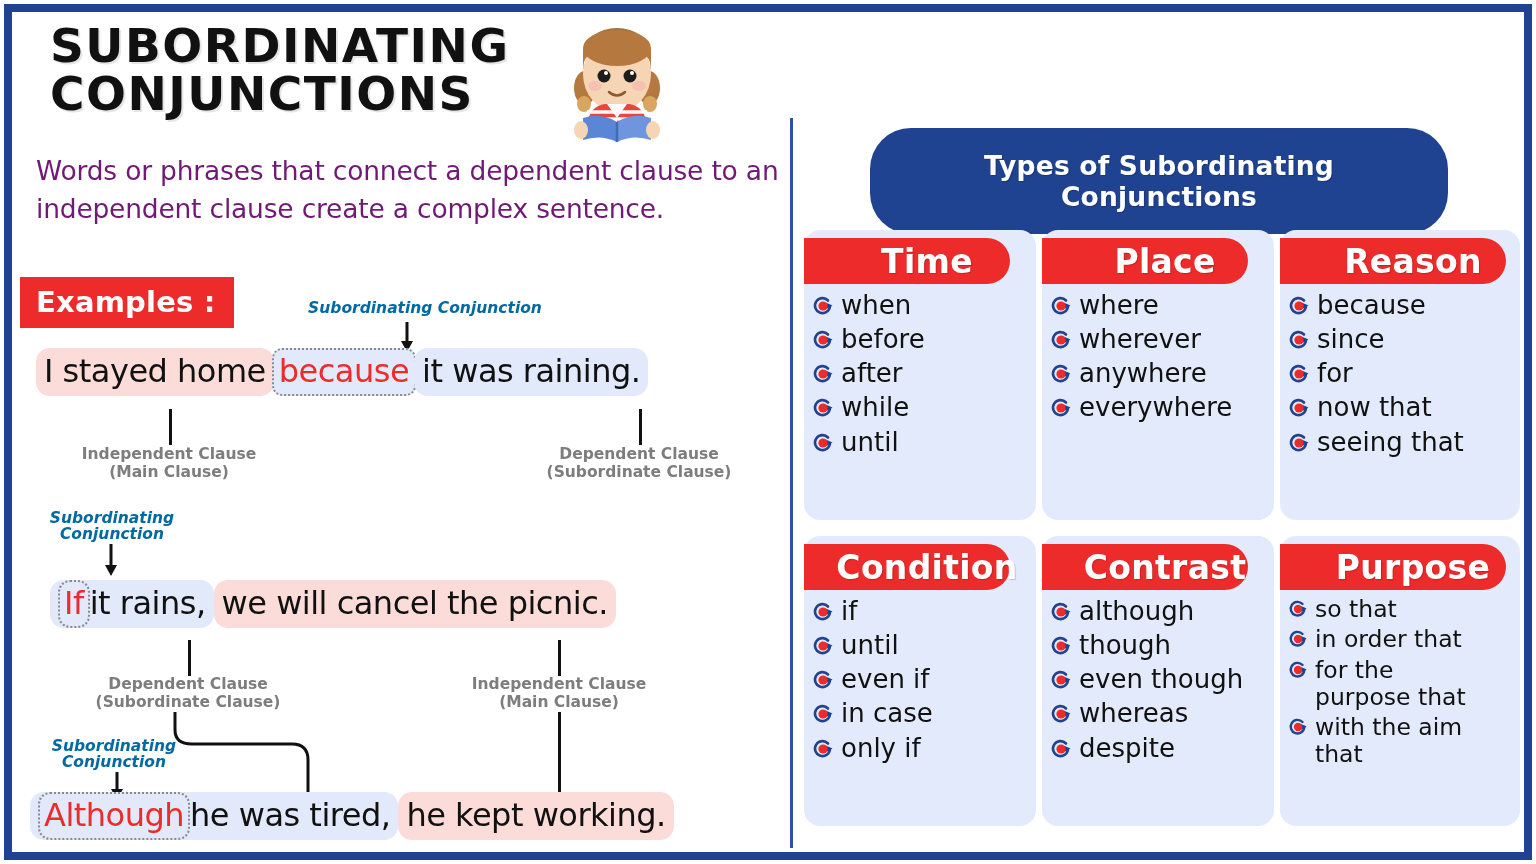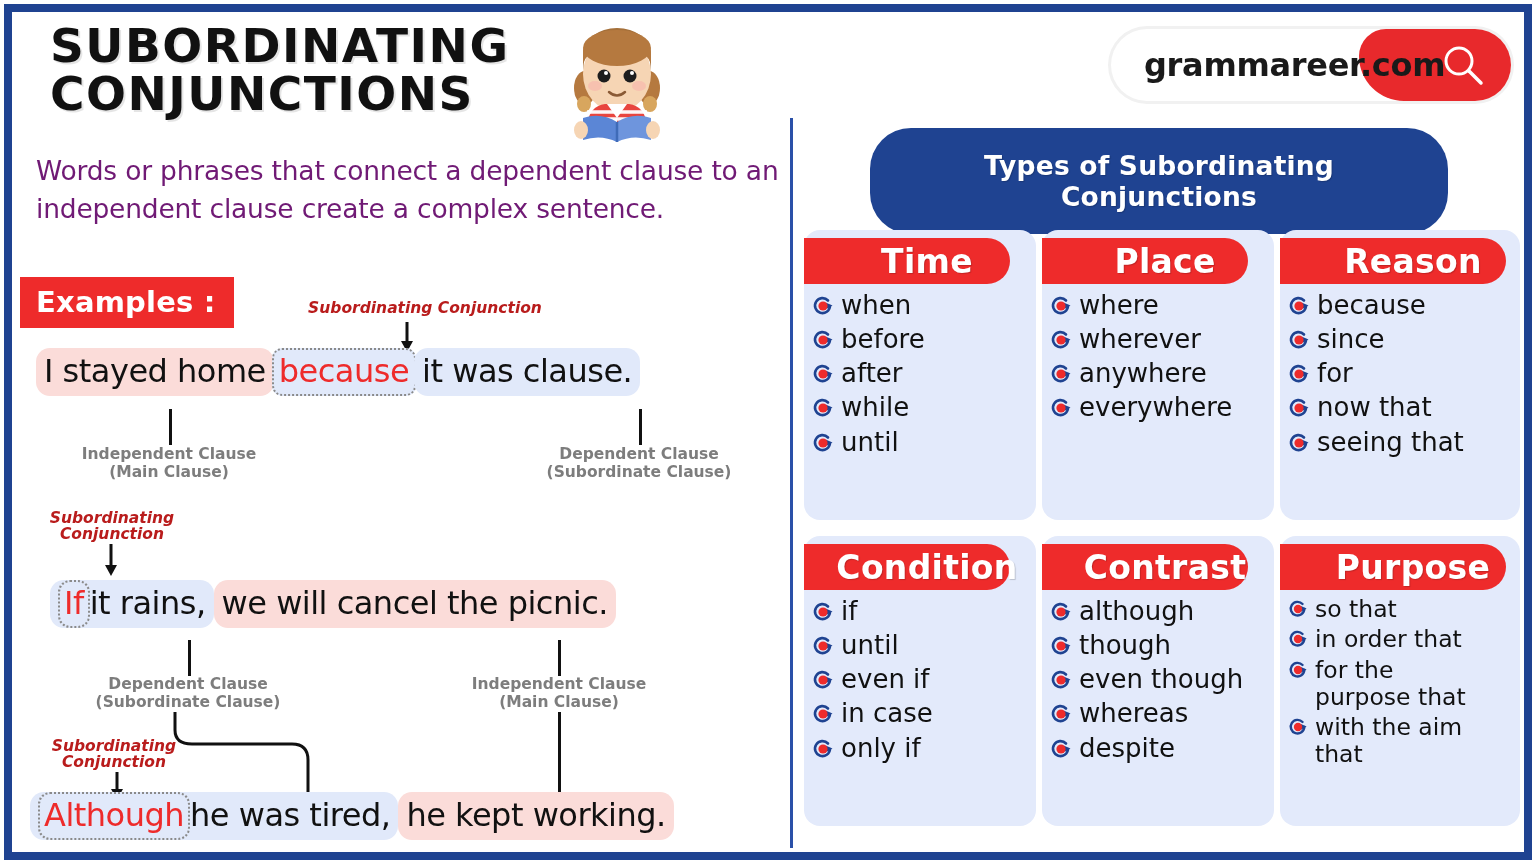--- a/index.html
+++ b/index.html
@@ -92,21 +92,21 @@
   }
   .conj-bare {
     color: #ee2b2b;
     border: 2.5px dotted #8a8a8a;
     border-radius: 12px;
     padding: 2px 4px 4px;
   }
 
   .sc-label {
     position: absolute;
-    color: #b91c1c;
+    color: #0369a1;
     font-family: "DejaVu Sans", sans-serif;
     font-weight: 700;
     font-style: italic;
     font-size: 15.5px;
     line-height: 1.05;
     text-align: center;
   }
   .clause-label {
     position: absolute;
     color: #7d7d7d;
@@ -263,21 +263,21 @@
 
     <div class="examples-badge">Examples :</div>
 
     <div class="sc-label" style="left:278px; top:288px; width:270px;">Subordinating Conjunction</div>
     <svg class="arrow-down" style="left:388px; top:310px; height:30px;" viewBox="0 0 14 30">
       <line x1="7" y1="0" x2="7" y2="20" stroke="#111" stroke-width="3"></line>
       <polygon points="7,30 1,19 13,19" fill="#111"></polygon>
     </svg>
 
     <div class="sent" style="left:24px; top:340px;">
-      <span class="hl-pink">I stayed home</span><span class="conj">because</span><span class="hl-blue">it was clause.</span>
+      <span class="hl-pink">I stayed home</span><span class="conj">because</span><span class="hl-blue">it was raining.</span>
     </div>
 
     <div class="vline" style="left:157px; top:397px; height:36px;"></div>
     <div class="clause-label" style="left:42px; top:434px; width:230px;">
       <div>Independent Clause</div>
       <div>(Main Clause)</div>
     </div>
 
     <div class="vline" style="left:627px; top:397px; height:36px;"></div>
     <div class="clause-label" style="left:512px; top:434px; width:230px;">
@@ -326,28 +326,20 @@
 
     <div class="sent" style="left:18px; top:784px;">
       <span class="hl-blue"><span class="conj-bare">Although</span><span>he was tired,</span></span><span class="hl-pink">he kept working.</span>
     </div>
   </div>
 
   <div class="divider"></div>
 
   <div class="right">
 
-    <div class="logo">
-      <div class="logo-red"></div>
-      <div class="logo-text">grammareer.com</div>
-      <svg class="logo-search" width="44" height="44" viewBox="0 0 44 44">
-        <circle cx="18" cy="18" r="13" stroke="#fff" stroke-width="3" fill="none"></circle>
-        <line x1="28" y1="28" x2="40" y2="40" stroke="#fff" stroke-width="3.5" stroke-linecap="round"></line>
-      </svg>
-    </div>
 
     <div class="banner">
       <div>
         <div>Types of Subordinating</div>
         <div>Conjunctions</div>
       </div>
     </div>
 
     <div class="grid">
 

